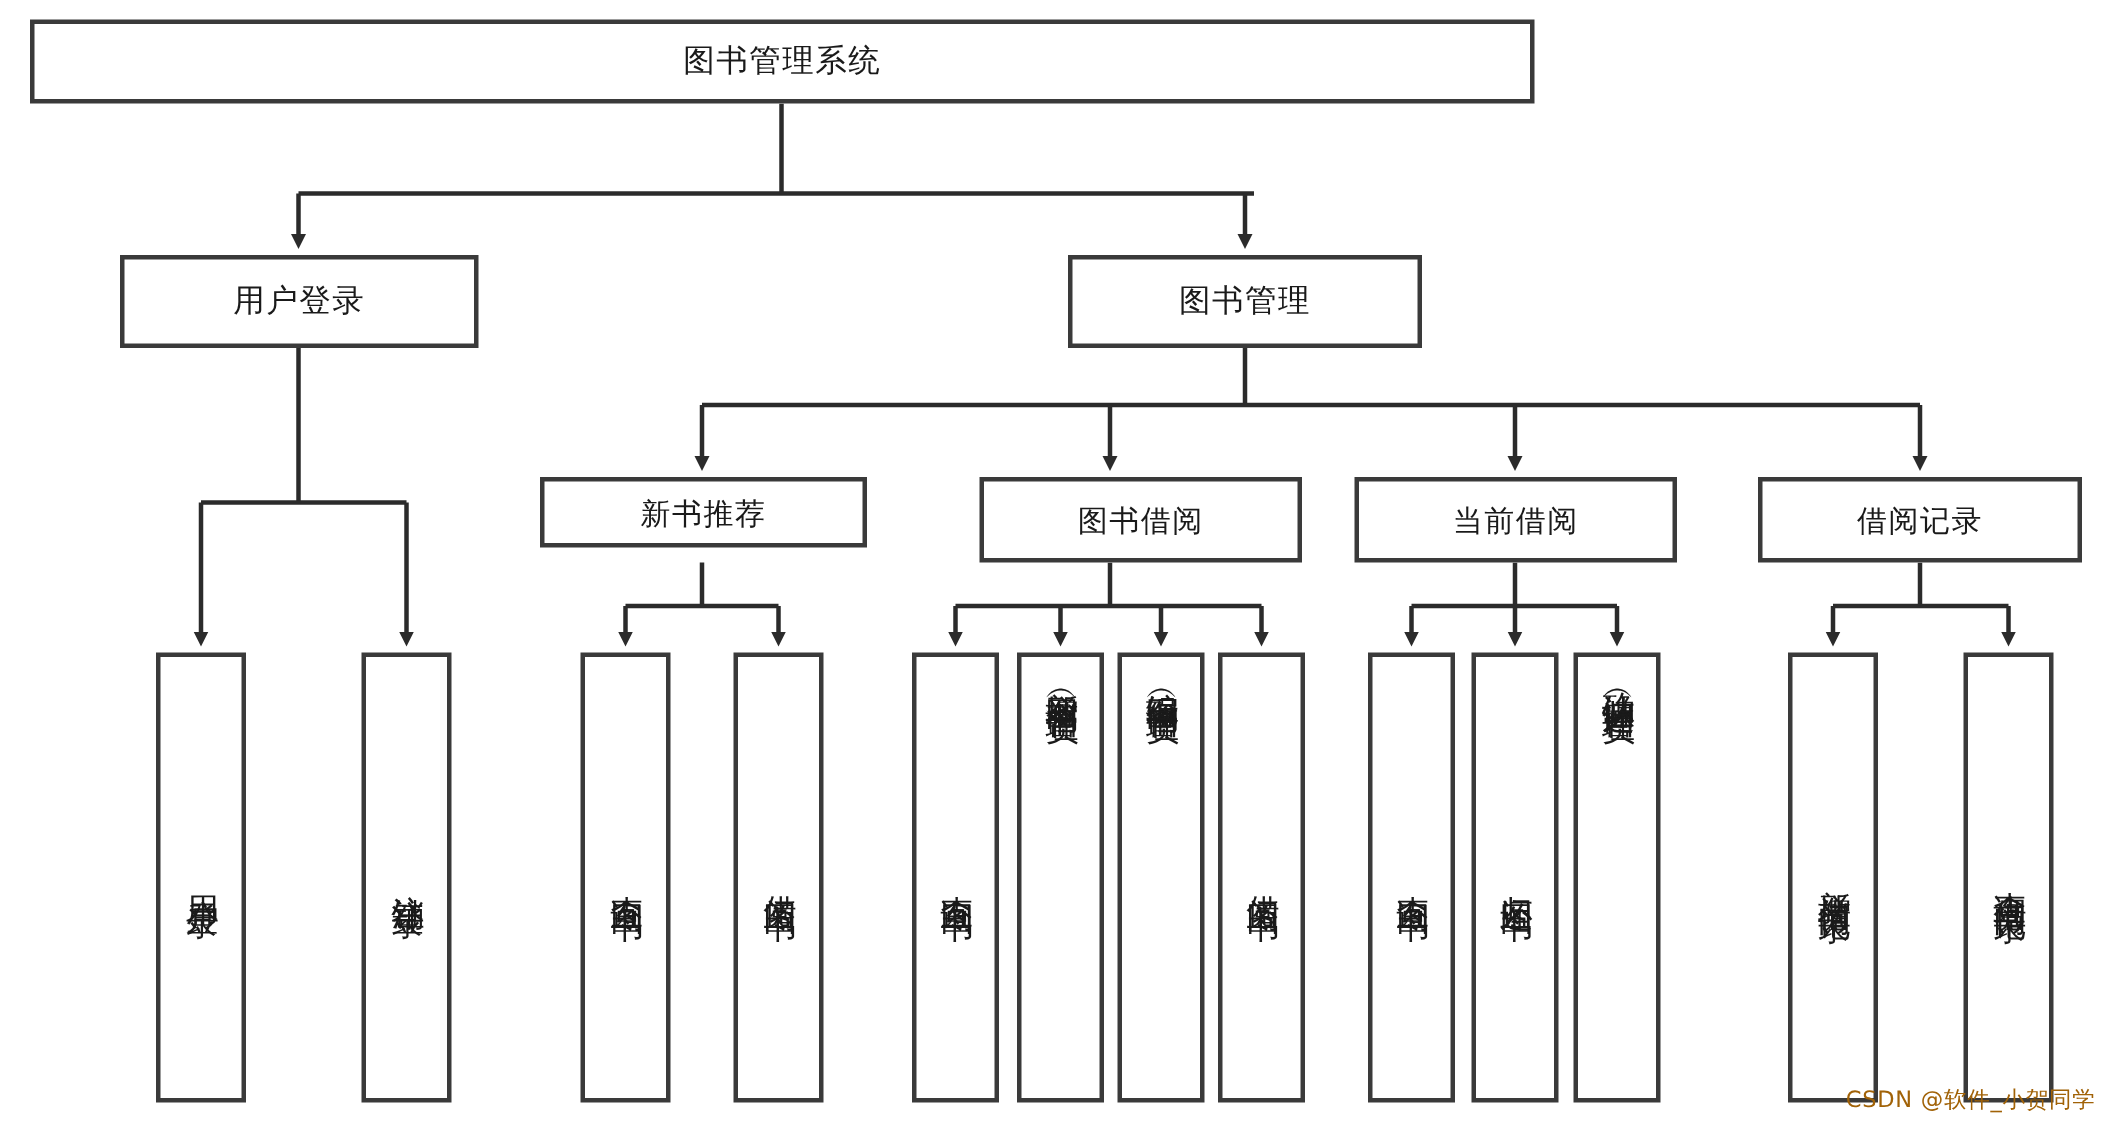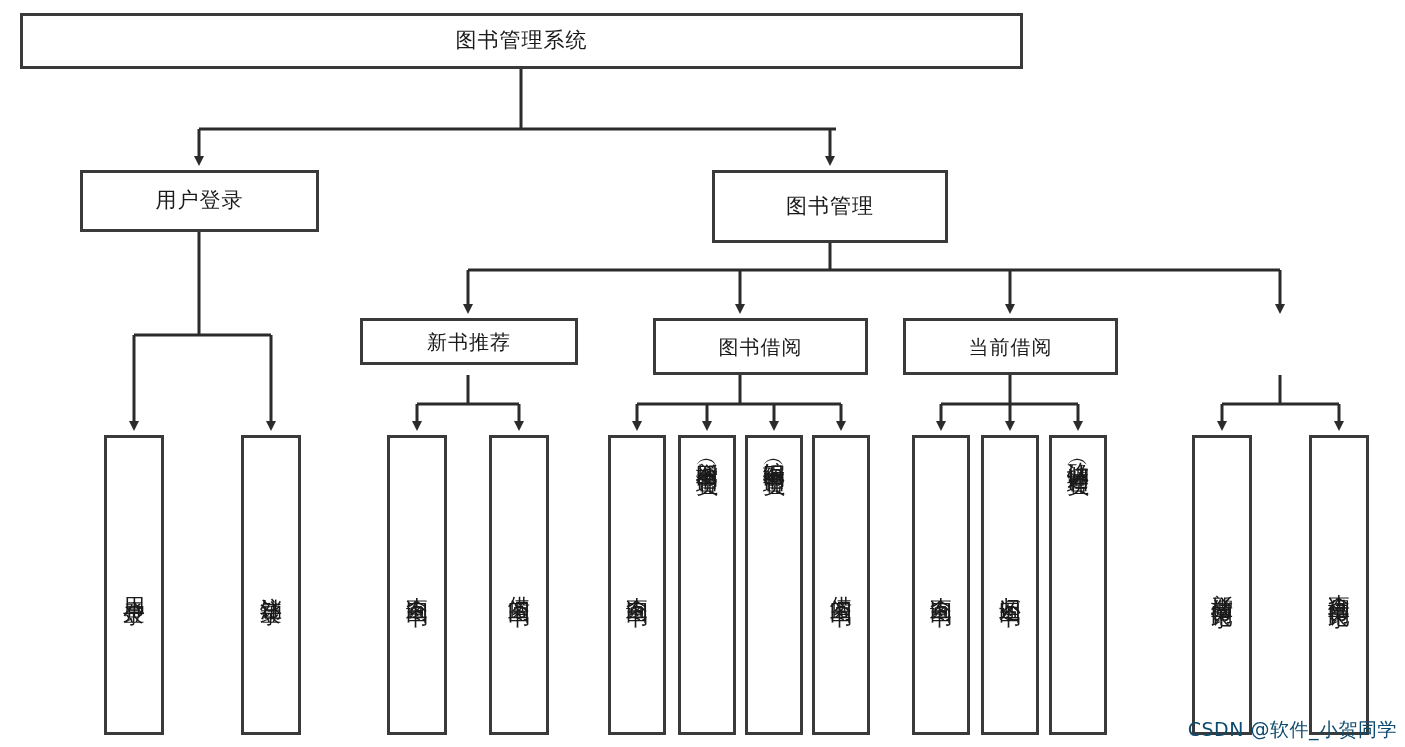--- a/index.html
+++ b/index.html
@@ -65,22 +65,22 @@
     letter-spacing:2px;
   }
   .node.leaf.center{
     align-items:center;
     padding-top:0;
   }
   .watermark{
     position:absolute;
     right:8px;
     bottom:4px;
-    font-size:19px;
-    color:#0c4a6e;
+    font-size:15px;
+    color:#a16207;
     white-space:nowrap;
     z-index:3;
     letter-spacing:0.5px;
   }
 </style>
 </head>
 <body>
 
 <div id="canvas">
 
@@ -136,36 +136,39 @@
   </svg>
 
   <div class="node root" style="left:20px; top:13px; width:1003px; height:56px;text-align:center;">
     <span class="label">图书管理系统</span>
   </div>
 
   <div class="node lvl1" style="left:80px; top:170px; width:239px; height:62px;">
     <span class="label">用户登录</span>
   </div>
 
-  <div class="node lvl1" style="left:712px; top:170px; width:236px; height:73px;">
+  <div class="node lvl1" style="left:712px; top:170px; width:236px; height:62px;">
     <span class="label">图书管理</span>
   </div>
 
   <div class="node lvl2" style="left:360px; top:318px; width:218px; height:47px;">
     <span class="label">新书推荐</span>
   </div>
 
   <div class="node lvl2" style="left:633px; top:318px; width:215px; height:57px;margin-left:20px;">
     <span class="label">图书借阅</span>
   </div>
 
   <div class="node lvl2" style="left:903px; top:318px; width:215px; height:57px;">
     <span class="label">当前借阅</span>
   </div>
 
+  <div class="node lvl2" style="left:1172px; top:318px; width:216px; height:57px;">
+    <span class="label">借阅记录</span>
+  </div>
 
   <div class="node leaf center" style="left:104px; top:435px; width:60px; height:300px;">
     <span class="label">用户登录</span>
   </div>
 
   <div class="node leaf center" style="left:241px; top:435px; width:60px; height:300px;">
     <span class="label">注销登录</span>
   </div>
 
   <div class="node leaf center" style="left:387px; top:435px; width:60px; height:300px;">

